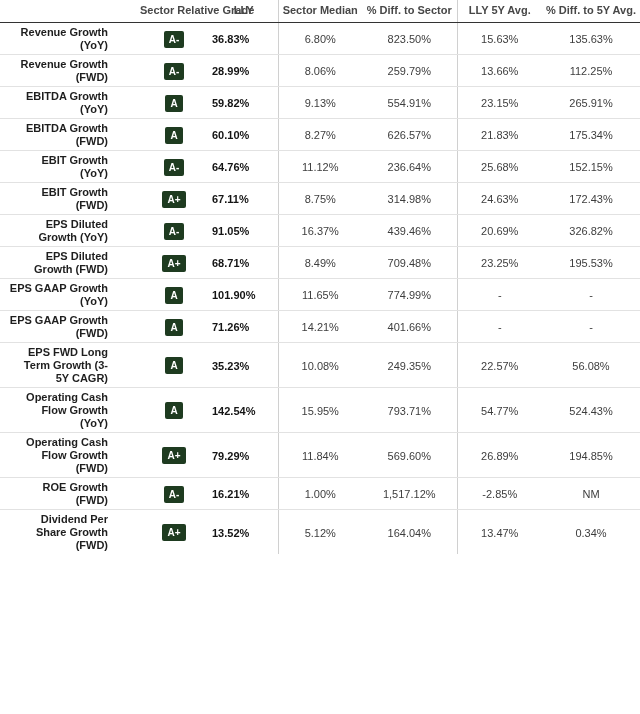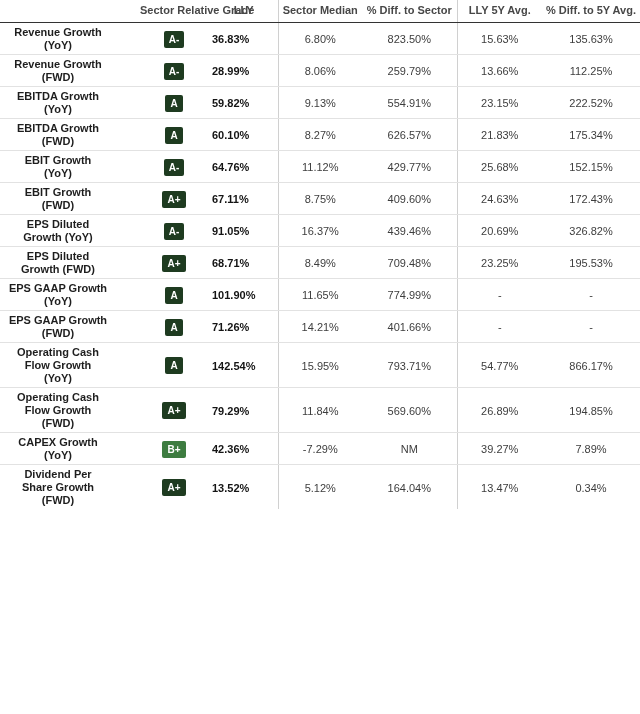--- a/index.html
+++ b/index.html
@@ -49,21 +49,21 @@
     text-align:center;
     vertical-align:middle;
     padding:3px 2px 2px;
     border-bottom:1px solid #e2e2e2;
     line-height:12px;
     height:24px;
   }
   tbody tr:last-child td{border-bottom:none;}
 
   td.cell-label{
-    text-align:center;
+    text-align:right;
     font-weight:700;
     color:#1e1e1e;
     padding-left:8px;
     padding-right:30px;
     white-space:pre-line;
     line-height:13px;
   }
   td.cell-lly{
     font-weight:700;
     color:#141414;
@@ -137,52 +137,52 @@
   </tr>
 
   <tr>
     <td class="cell-label">EBITDA Growth
 (YoY)</td>
     <td><span class="badge grade-a">A</span></td>
     <td class="cell-lly">59.82%</td>
     <td class="div-left">9.13%</td>
     <td>554.91%</td>
     <td class="div-left">23.15%</td>
-    <td>222.52%</td>
+    <td>265.91%</td>
   </tr>
 
   <tr>
     <td class="cell-label">EBITDA Growth
 (FWD)</td>
     <td><span class="badge grade-a">A</span></td>
     <td class="cell-lly">60.10%</td>
     <td class="div-left">8.27%</td>
     <td>626.57%</td>
     <td class="div-left">21.83%</td>
     <td>175.34%</td>
   </tr>
 
   <tr>
     <td class="cell-label">EBIT Growth
 (YoY)</td>
     <td><span class="badge grade-a">A-</span></td>
     <td class="cell-lly">64.76%</td>
     <td class="div-left">11.12%</td>
-    <td>429.77%</td>
+    <td>236.64%</td>
     <td class="div-left">25.68%</td>
     <td>152.15%</td>
   </tr>
 
   <tr>
     <td class="cell-label">EBIT Growth
 (FWD)</td>
     <td><span class="badge grade-a">A+</span></td>
     <td class="cell-lly">67.11%</td>
     <td class="div-left">8.75%</td>
-    <td>409.60%</td>
+    <td>314.98%</td>
     <td class="div-left">24.63%</td>
     <td>172.43%</td>
   </tr>
 
   <tr>
     <td class="cell-label">EPS Diluted
 Growth (YoY)</td>
     <td><span class="badge grade-a">A-</span></td>
     <td class="cell-lly">91.05%</td>
     <td class="div-left">16.37%</td>
@@ -217,60 +217,71 @@
     <td class="cell-label">EPS GAAP Growth
 (FWD)</td>
     <td><span class="badge grade-a">A</span></td>
     <td class="cell-lly">71.26%</td>
     <td class="div-left">14.21%</td>
     <td>401.66%</td>
     <td class="div-left">-</td>
     <td>-</td>
   </tr>
 
+  <tr>
+    <td class="cell-label">EPS FWD Long
+Term Growth (3-
+5Y CAGR)</td>
+    <td><span class="badge grade-a">A</span></td>
+    <td class="cell-lly">35.23%</td>
+    <td class="div-left">10.08%</td>
+    <td>249.35%</td>
+    <td class="div-left">22.57%</td>
+    <td>56.08%</td>
+  </tr>
 
 
 
   <tr>
     <td class="cell-label">Operating Cash
 Flow Growth
 (YoY)</td>
     <td><span class="badge grade-a">A</span></td>
     <td class="cell-lly">142.54%</td>
     <td class="div-left">15.95%</td>
     <td>793.71%</td>
     <td class="div-left">54.77%</td>
-    <td>866.17%</td>
+    <td>524.43%</td>
   </tr>
 
   <tr>
     <td class="cell-label">Operating Cash
 Flow Growth
 (FWD)</td>
     <td><span class="badge grade-a">A+</span></td>
     <td class="cell-lly">79.29%</td>
     <td class="div-left">11.84%</td>
     <td>569.60%</td>
     <td class="div-left">26.89%</td>
     <td>194.85%</td>
   </tr>
 
 
-
-
-  <tr>
-    <td class="cell-label">CAPEX Growth
-(YoY)</td>
-    <td><span class="badge grade-b">B+</span></td>
-    <td class="cell-lly">42.36%</td>
-    <td class="div-left">-7.29%</td>
+  <tr>
+    <td class="cell-label">ROE Growth
+(FWD)</td>
+    <td><span class="badge grade-a">A-</span></td>
+    <td class="cell-lly">16.21%</td>
+    <td class="div-left">1.00%</td>
+    <td>1,517.12%</td>
+    <td class="div-left">-2.85%</td>
     <td>NM</td>
-    <td class="div-left">39.27%</td>
-    <td>7.89%</td>
-  </tr>
+  </tr>
+
+
 
   <tr>
     <td class="cell-label">Dividend Per
 Share Growth
 (FWD)</td>
     <td><span class="badge grade-a">A+</span></td>
     <td class="cell-lly">13.52%</td>
     <td class="div-left">5.12%</td>
     <td>164.04%</td>
     <td class="div-left">13.47%</td>

